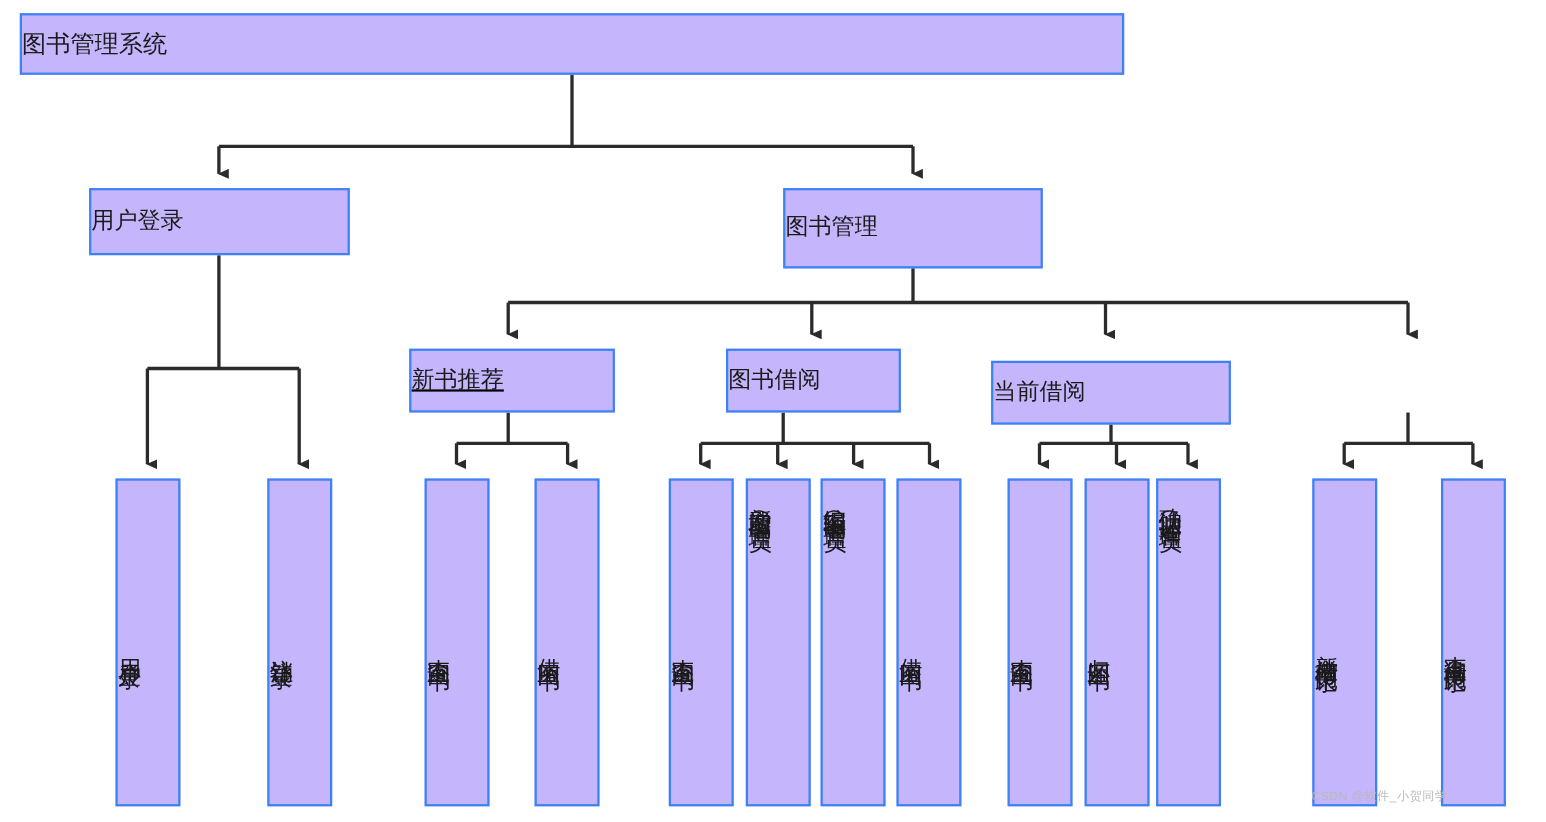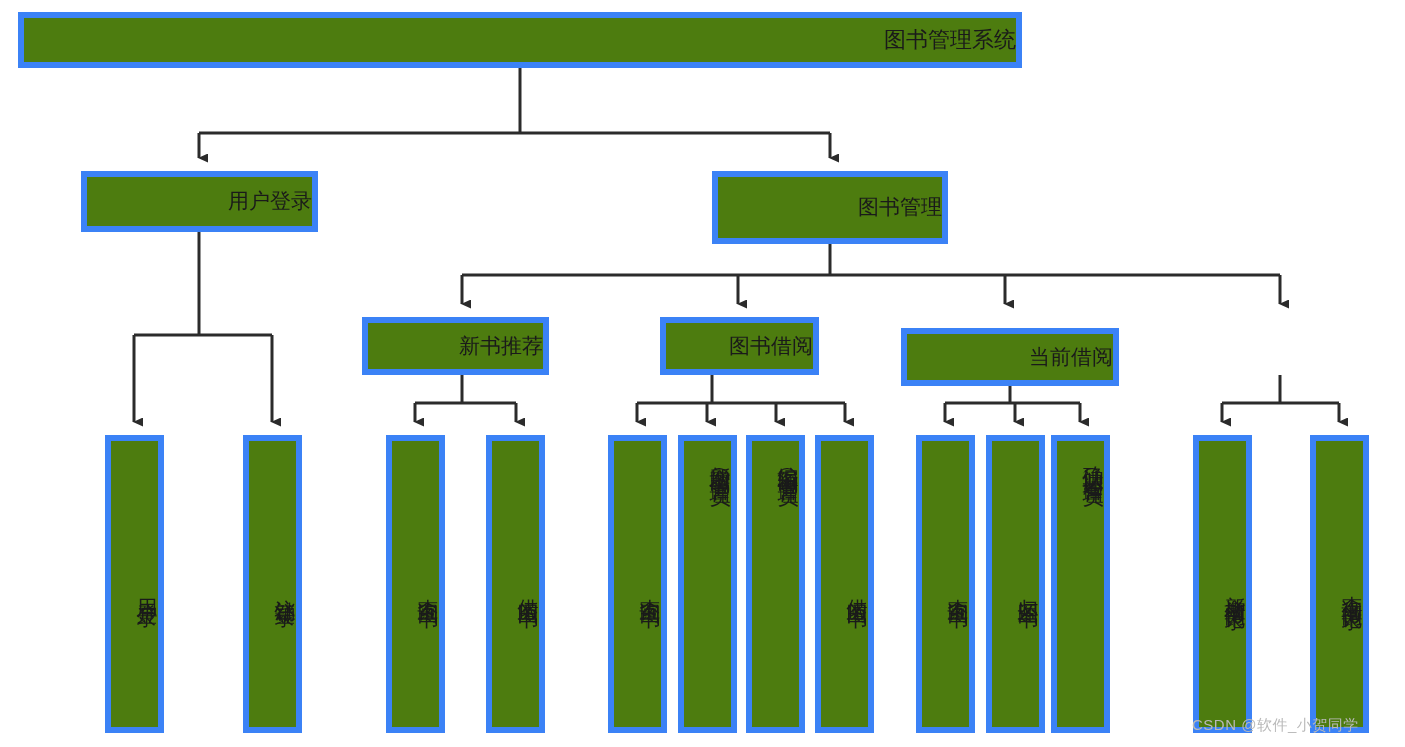--- a/index.html
+++ b/index.html
@@ -23,25 +23,25 @@
     position: absolute;
     left: 0;
     top: 0;
     width: 1405px;
     height: 747px;
     pointer-events: none;
   }
   .node {
     position: absolute;
     box-sizing: border-box;
-    background: #4d7c0f;
-    border: 6px solid #3b82f6;
+    background: #c4b5fd;
+    border: 2px solid #3b82f6;
     display: flex;
     align-items: center;
-    justify-content: flex-end;
+    justify-content: flex-start;
     overflow: hidden;
   }
   .node-label {
     color: #1a1a1a;
     text-align: center;
     line-height: 1.18;
     white-space: nowrap;
   }
   .node.root .node-label { font-size: 22px; }
   .node.level2 .node-label { font-size: 21px; }
@@ -58,21 +58,21 @@
     line-height: 1;
     white-space: nowrap;
   }
   .node.leaf.tall-text {
     align-items: flex-start;
   }
   .watermark {
     position: absolute;
     left: 1192px;
     top: 716px;
-    font-size: 15px;
+    font-size: 11px;
     color: #b9b9b9;
     letter-spacing: 0.5px;
     white-space: nowrap;
     pointer-events: none;
   }
 </style>
 </head>
 <body>
 
 <div id="diagram-root">
@@ -134,21 +134,21 @@
     <span class="node-label">图书管理系统</span>
   </div>
 
   <div class="node level2" style="left:81px; top:171px; width:237px; height:61px;">
     <span class="node-label">用户登录</span>
   </div>
   <div class="node level2" style="left:712px; top:171px; width:236px; height:73px;">
     <span class="node-label">图书管理</span>
   </div>
 
-  <div class="node level3" style="left:362px; top:317px; width:187px; height:58px;">
+  <div class="node level3" style="left:372px; top:317px; width:187px; height:58px;text-decoration:underline;">
     <span class="node-label">新书推荐</span>
   </div>
   <div class="node level3" style="left:632px; top:317px; width:159px; height:58px;margin-left:28px;">
     <span class="node-label">图书借阅</span>
   </div>
   <div class="node level3" style="left:901px; top:328px; width:218px; height:58px;">
     <span class="node-label">当前借阅</span>
   </div>
 
   <div class="node leaf" style="left:105px; top:435px; width:59px; height:298px; align-items:center;">

